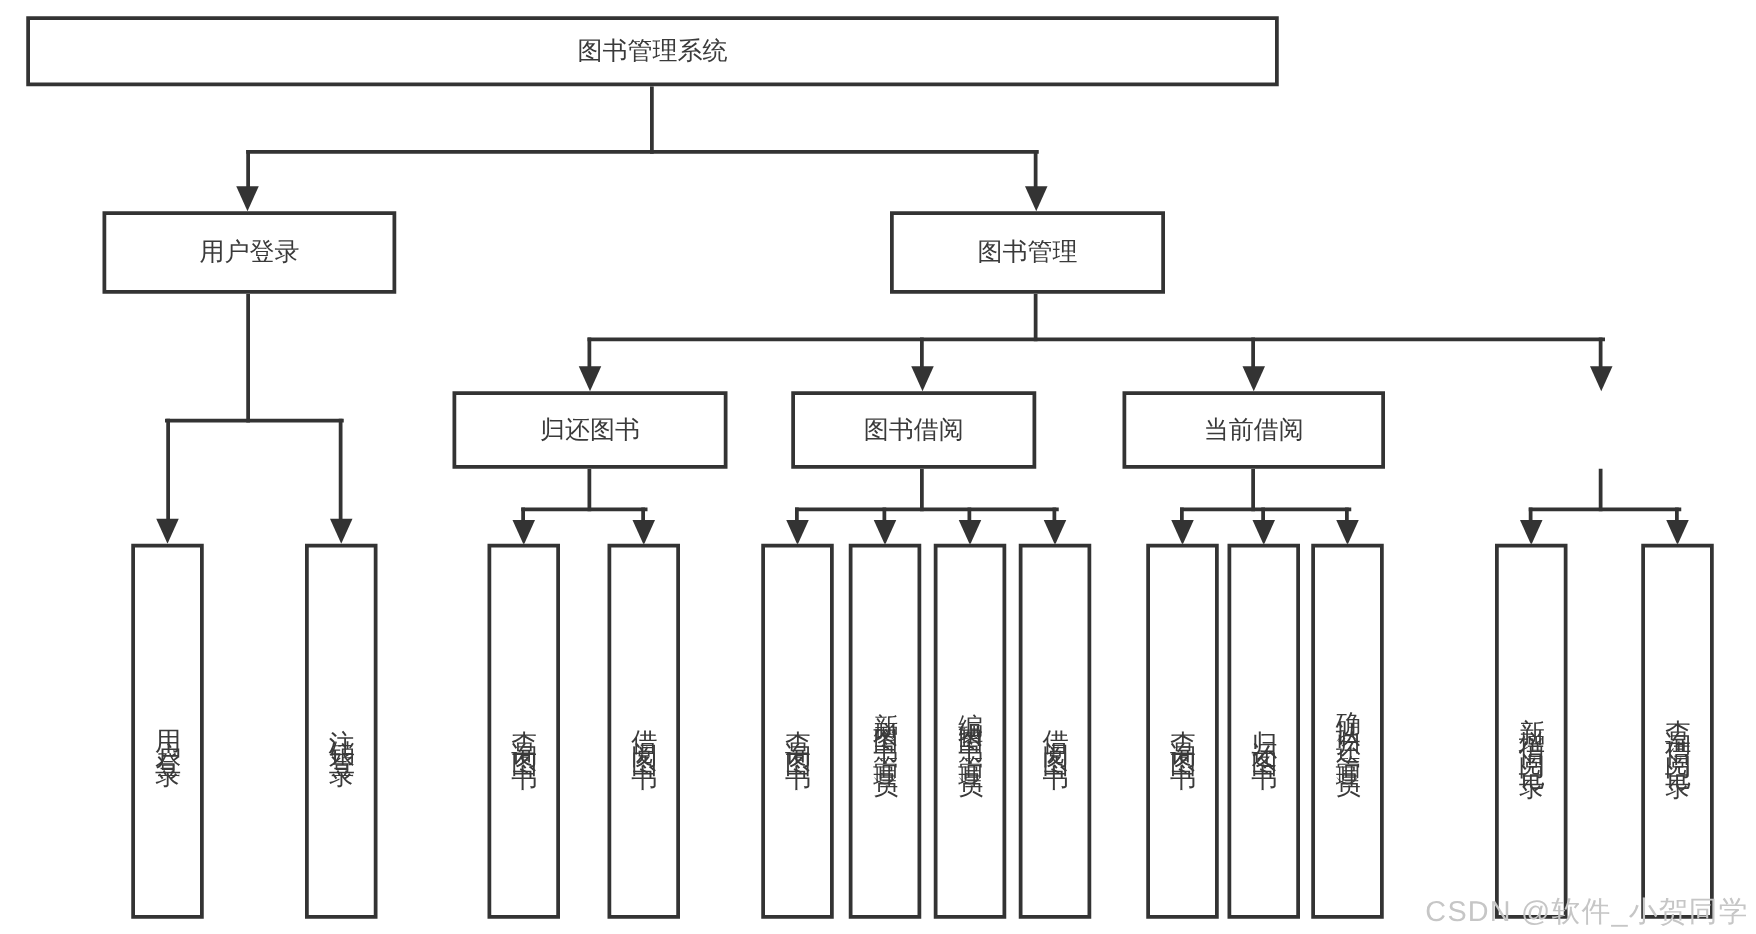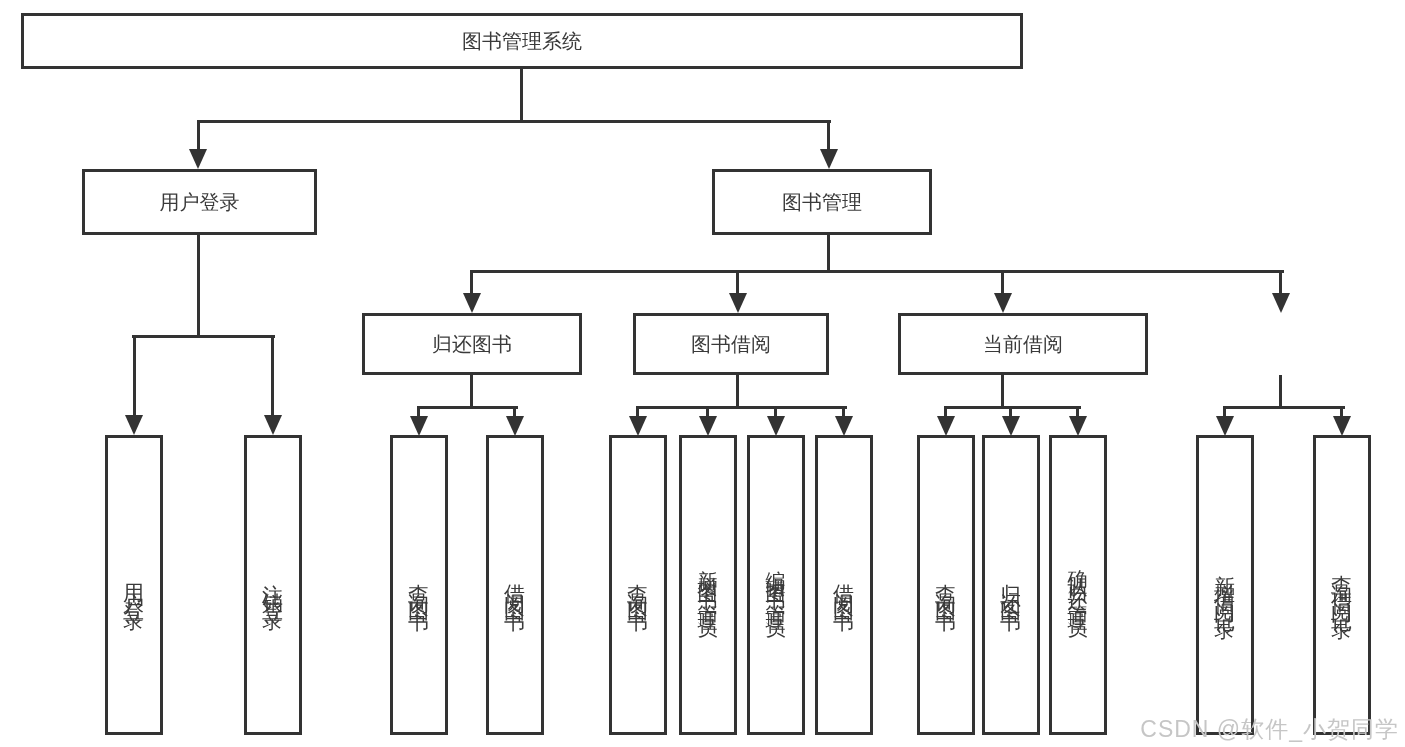--- a/index.html
+++ b/index.html
@@ -105,21 +105,21 @@
   <div class="vline" style="left:1340px;top:406px;height:12px"></div>
   <div class="tri" style="left:1333px;top:416px"></div>
 
   <div class="box" style="left:21px;top:13px;width:1002px;height:56px">图书管理系统</div>
 
   <div class="box" style="left:82px;top:169px;width:235px;height:66px">用户登录</div>
   <div class="box" style="left:712px;top:169px;width:220px;height:66px">图书管理</div>
 
   <div class="box" style="left:362px;top:313px;width:220px;height:62px">归还图书</div>
   <div class="box" style="left:633px;top:313px;width:196px;height:62px">图书借阅</div>
-  <div class="box" style="left:898px;top:313px;width:250px;height:62px">当前借阅</div>
+  <div class="box" style="left:898px;top:313px;width:210px;height:62px">当前借阅</div>
 
   <div class="box v" style="left:105px;top:435px;width:58px;height:300px">用户登录</div>
   <div class="box v" style="left:244px;top:435px;width:58px;height:300px">注销登录</div>
 
   <div class="box v" style="left:390px;top:435px;width:58px;height:300px">查询图书</div>
   <div class="box v" style="left:486px;top:435px;width:58px;height:300px">借阅图书</div>
 
   <div class="box v" style="left:609px;top:435px;width:58px;height:300px">查询图书</div>
   <div class="box v long" style="left:679px;top:435px;width:58px;height:300px">新增图书（管理员）</div>
   <div class="box v long" style="left:747px;top:435px;width:58px;height:300px">编辑图书（管理员）</div>

